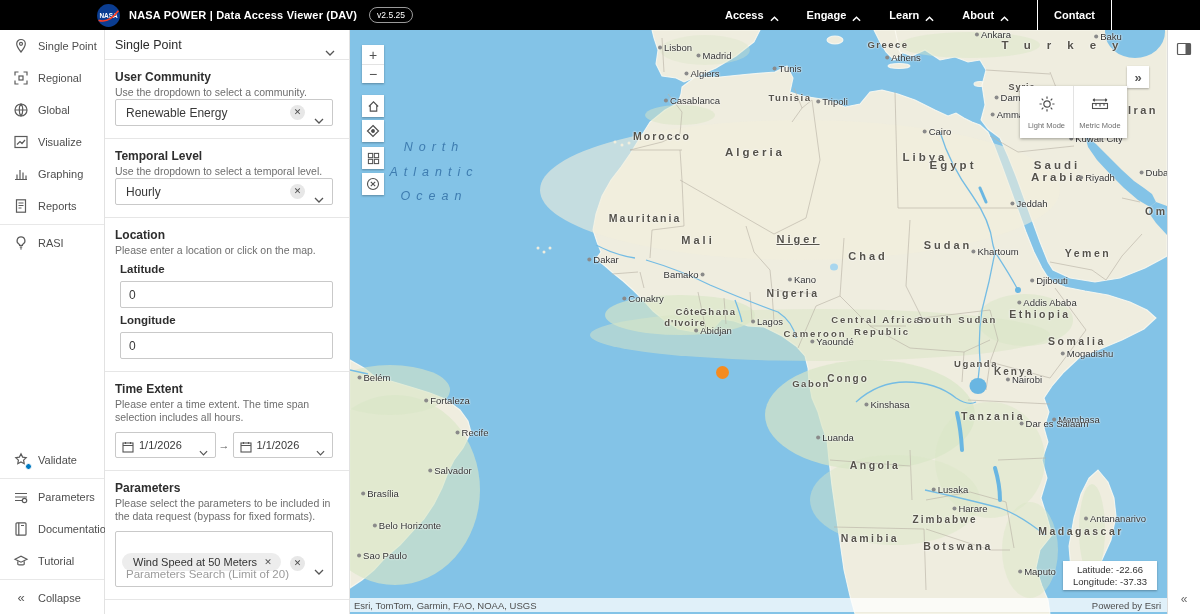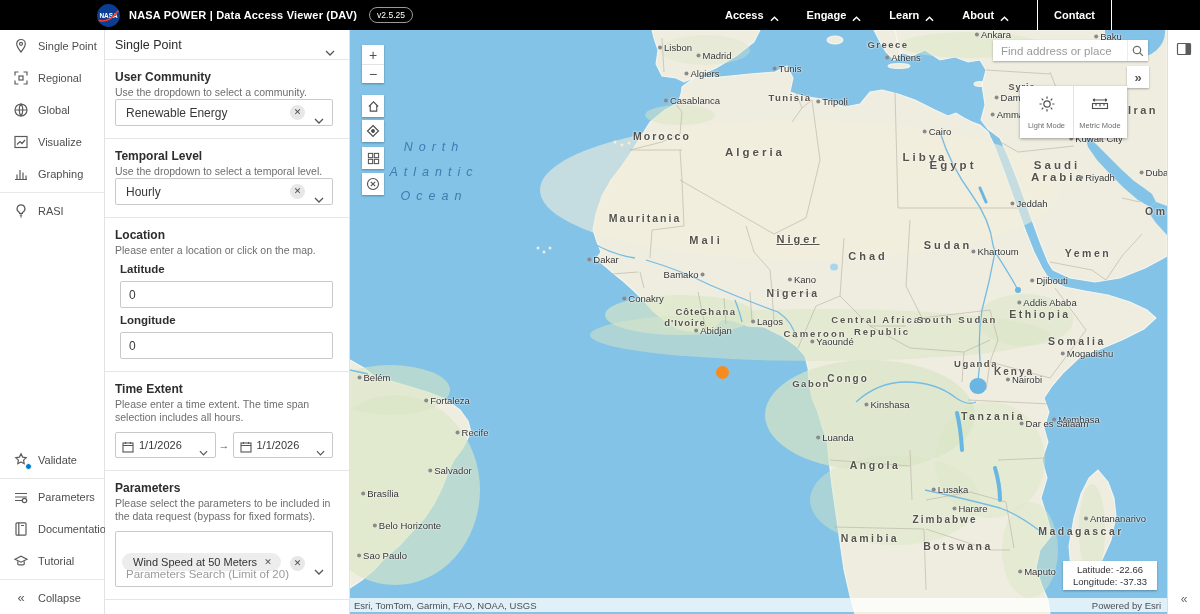--- a/index.html
+++ b/index.html
@@ -178,20 +178,29 @@
       <span>Visualize</span>
     </div>
     <div class="side-item">
       <span class="ic">
           <svg width="16" height="16" viewBox="0 0 16 16" fill="none" stroke="#5B5B5B" stroke-width="1.2">
             <path d="M2 13.5h12M4 13V8.5M7 13V4M10 13V6.5M13 13V9.5"></path>
           </svg>
         </span>
       <span>Graphing</span>
     </div>
+    <div class="side-item">
+      <span class="ic">
+          <svg width="16" height="16" viewBox="0 0 16 16" fill="none" stroke="#5B5B5B" stroke-width="1.2">
+            <rect x="3.5" y="1.8" width="9" height="12.4"></rect>
+            <path d="M5.5 5h5M5.5 7.5h5M5.5 10h3"></path>
+          </svg>
+        </span>
+      <span>Reports</span>
+    </div>
     <div class="side-div"></div>
     <div class="side-item">
       <span class="ic">
           <svg width="16" height="16" viewBox="0 0 16 16" fill="none" stroke="#5B5B5B" stroke-width="1.2">
             <path d="M8 1.8a3.9 3.9 0 0 1 2.1 7.2c-.5.4-.7.9-.7 1.4H6.6c0-.5-.2-1-.7-1.4A3.9 3.9 0 0 1 8 1.8z"></path>
             <path d="M6.8 12.2h2.4M7.3 13.8h1.4"></path>
           </svg>
         </span>
       <span>RASI</span>
     </div>
@@ -410,21 +419,21 @@
 
     <div id="map-labels">
         <span class="ocean-label" style="left: 84px; top: 117px;">North</span>
         <span class="ocean-label" style="left: 84px; top: 142px;">Atlantic</span>
         <span class="ocean-label" style="left: 84px; top: 166px;">Ocean</span>
         <span class="country-label" style="left: 312px; top: 106px; font-size: 10.5px; letter-spacing: 2px;">Morocco</span>
         <span class="country-label" style="left: 405px; top: 122px; font-size: 11.5px; letter-spacing: 3px;">Algeria</span>
         <span class="country-label" style="left: 575px; top: 127px; font-size: 11.5px; letter-spacing: 3px;">Libya</span>
         <span class="country-label" style="left: 603px; top: 135px; font-size: 11.5px; letter-spacing: 3px;">Egypt</span>
         <span class="country-label" style="left: 295px; top: 188px; font-size: 10.5px; letter-spacing: 2px;">Mauritania</span>
-        <span class="country-label" style="left: 356px; top: 210px; font-size: 11px; letter-spacing: 3px;">Mali</span>
+        <span class="country-label" style="left: 348px; top: 210px; font-size: 11px; letter-spacing: 3px;">Mali</span>
         <span class="country-label" style="left: 448px; top: 209px; font-size: 11px; letter-spacing: 3px; text-decoration: underline;">Niger</span>
         <span class="country-label" style="left: 518px; top: 226px; font-size: 11px; letter-spacing: 3px;">Chad</span>
         <span class="country-label" style="left: 598px; top: 215px; font-size: 11px; letter-spacing: 3px;">Sudan</span>
         <span class="country-label" style="left: 443px; top: 263px; font-size: 10.5px; letter-spacing: 2.5px;">Nigeria</span>
         <span class="country-label" style="left: 465px; top: 303px; font-size: 9.5px; letter-spacing: 2px;">Cameroon</span>
         <span class="country-label" style="left: 530px; top: 289px; font-size: 9.5px; letter-spacing: 2px;">Central African</span>
         <span class="country-label" style="left: 532px; top: 301px; font-size: 9.5px; letter-spacing: 2px;">Republic</span>
         <span class="country-label" style="left: 607px; top: 289px; font-size: 9.5px; letter-spacing: 2px;">South Sudan</span>
         <span class="country-label" style="left: 690px; top: 284px; font-size: 10.5px; letter-spacing: 2.5px;">Ethiopia</span>
         <span class="country-label" style="left: 727px; top: 311px; font-size: 10.5px; letter-spacing: 2.5px;">Somalia</span>
@@ -521,29 +530,20 @@
           <rect x="7.9" y="7.9" width="4.6" height="4.6"></rect>
         </svg>
     </div>
     <div class="map-btn" style="left:12px; top:143px;">
       <svg width="14" height="14" viewBox="0 0 14 14" fill="none" stroke="#4F4F4F" stroke-width="1.1">
           <circle cx="7" cy="7" r="5.5"></circle>
           <path d="M4.8 4.8l4.4 4.4M9.2 4.8L4.8 9.2"></path>
         </svg>
     </div>
 
-    <div class="map-search">
-      <input placeholder="Find address or place" style="">
-      <span class="search-ic">
-        <svg width="12" height="12" viewBox="0 0 13 13" fill="none" stroke="#6e6e6e" stroke-width="1.3">
-            <circle cx="5.4" cy="5.4" r="4"></circle>
-            <path d="M8.4 8.4l3.4 3.4"></path>
-          </svg>
-      </span>
-    </div>
     <div class="expand-btn">»</div>
 
     <div class="mode-panel">
       <div class="mode-item">
         <span><svg width="18" height="18" viewBox="0 0 18 18" fill="none" stroke="#4F4F4F" stroke-width="1.2">
               <circle cx="9" cy="9" r="3.2"></circle>
               <path d="M9 1.5v2.2M9 14.3v2.2M1.5 9h2.2M14.3 9h2.2M3.7 3.7l1.6 1.6M12.7 12.7l1.6 1.6M14.3 3.7l-1.6 1.6M5.3 12.7l-1.6 1.6"></path>
             </svg></span>
         <span class="mode-label">Light Mode</span>
       </div>

